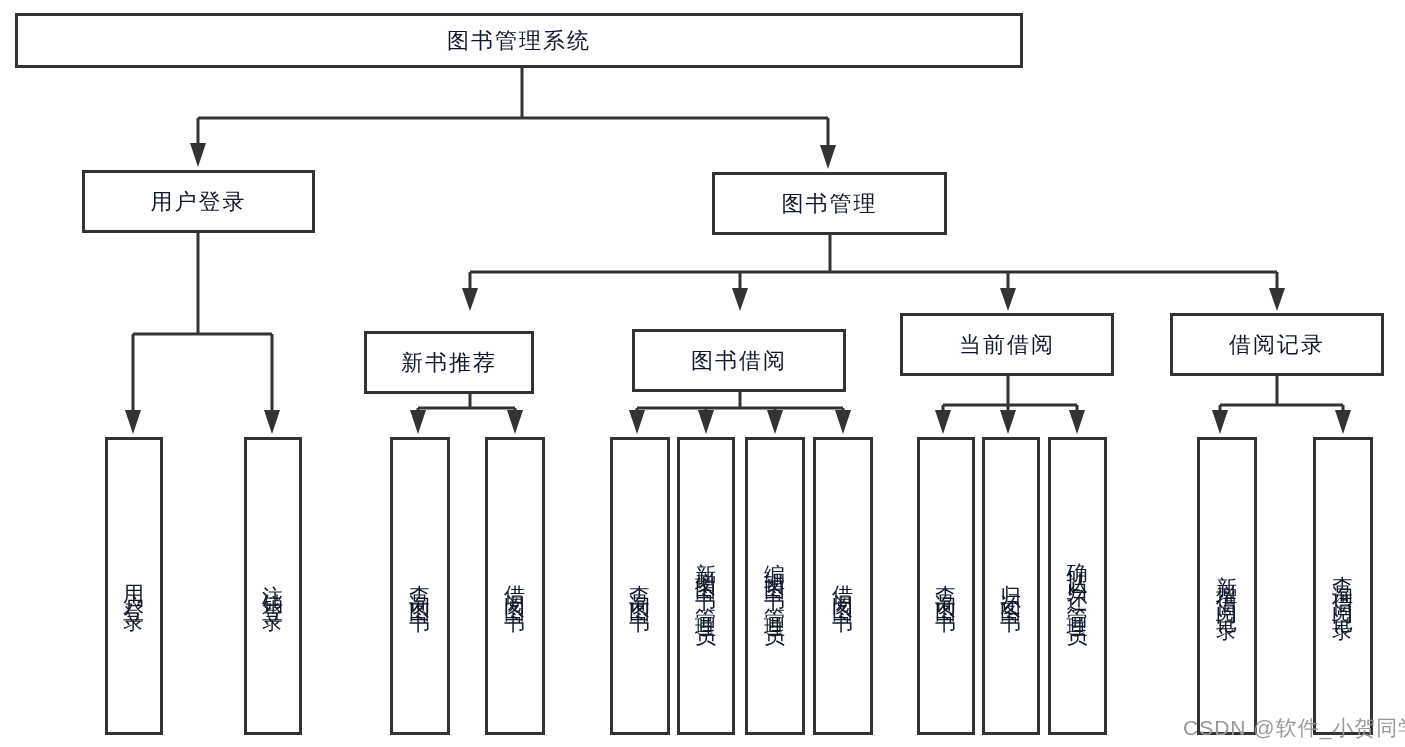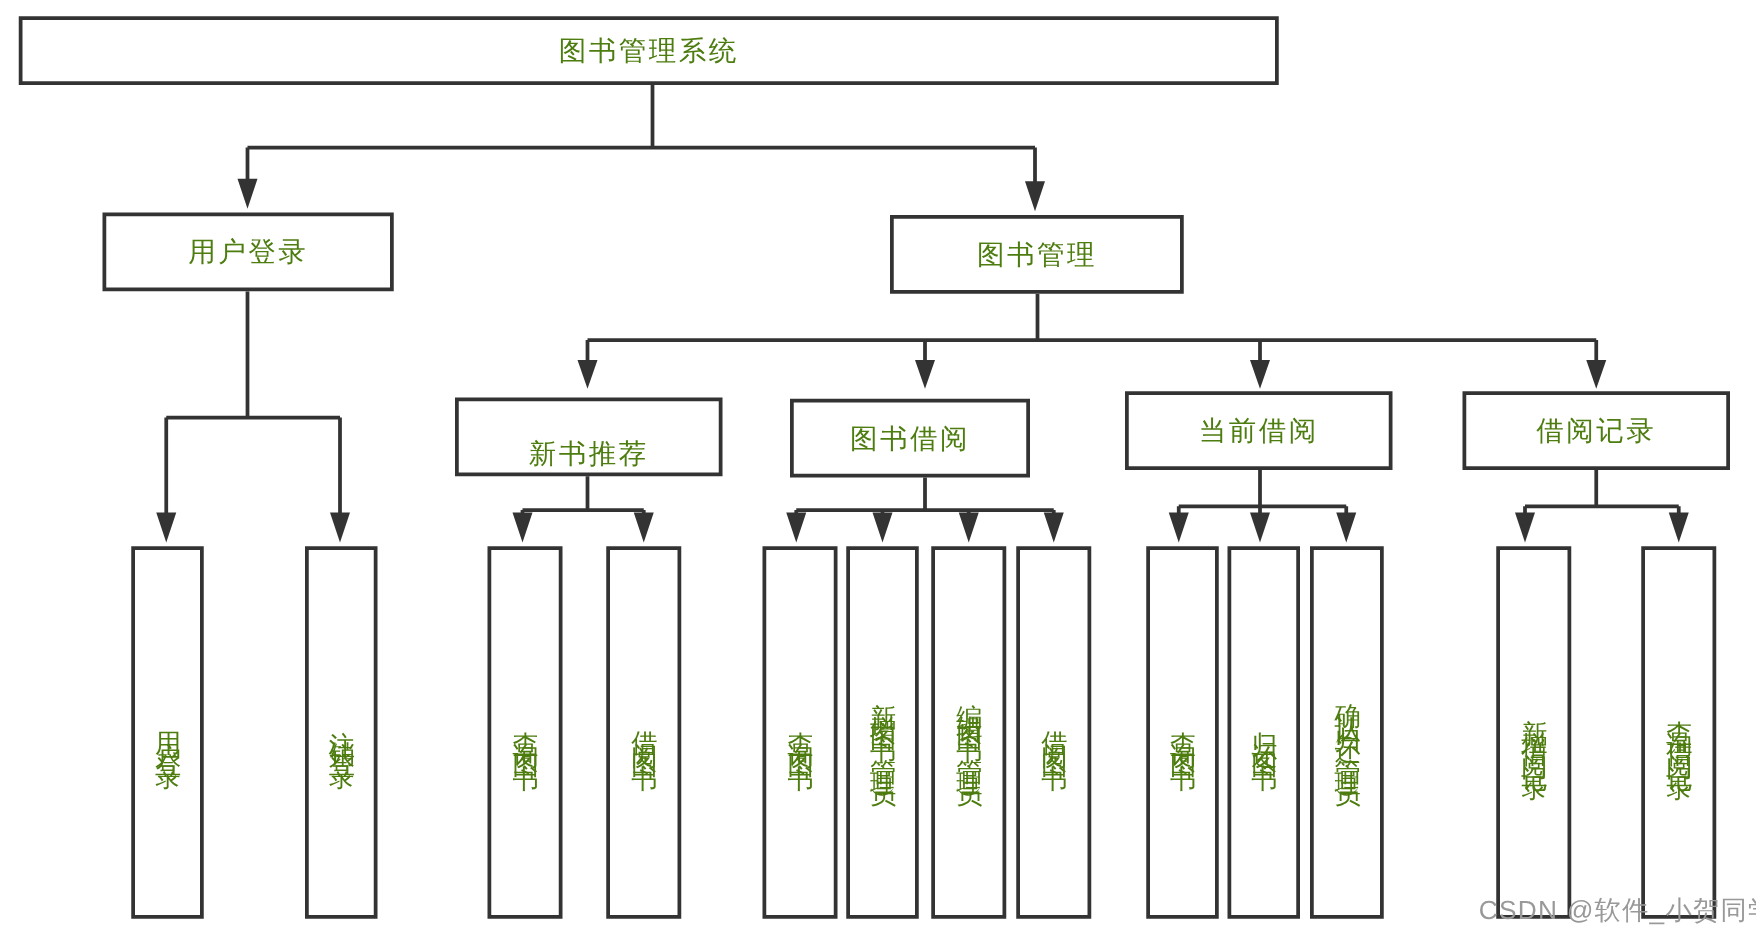--- a/index.html
+++ b/index.html
@@ -12,21 +12,21 @@
     overflow: hidden;
   }
   .box {
     position: absolute;
     box-sizing: border-box;
     border: 3px solid #333333;
     background: #ffffff;
     display: flex;
     align-items: center;
     justify-content: center;
-    color: #4d7c0f;
+    color: #0f172a;
     z-index: 2;
   }
   .hlabel {
     font-size: 22px;
     letter-spacing: 2px;
     white-space: nowrap;
   }
   .vlabel {
     writing-mode: vertical-rl;
     text-orientation: upright;
@@ -114,24 +114,24 @@
     <span class="hlabel">图书管理系统</span>
   </div>
 
   <div class="box" style="left:82px; top:170px; width:233px; height:63px;">
     <span class="hlabel">用户登录</span>
   </div>
   <div class="box" style="left:712px; top:172px; width:235px; height:63px;font-family:Liberation Serif, serif;">
     <span class="hlabel">图书管理</span>
   </div>
 
-  <div class="box" style="left:364px; top:318px; width:214px; height:63px;align-items:flex-end;">
+  <div class="box" style="left:364px; top:331px; width:170px; height:63px;">
     <span class="hlabel">新书推荐</span>
   </div>
-  <div class="box" style="left:632px; top:319px; width:192px; height:63px;">
+  <div class="box" style="left:632px; top:329px; width:214px; height:63px;">
     <span class="hlabel">图书借阅</span>
   </div>
   <div class="box" style="left:900px; top:313px; width:214px; height:63px;">
     <span class="hlabel">当前借阅</span>
   </div>
   <div class="box" style="left:1170px; top:313px; width:214px; height:63px;text-align:right;">
     <span class="hlabel">借阅记录</span>
   </div>
 
   <div class="box" style="left:105px; top:437px; width:58px; height:298px;">

